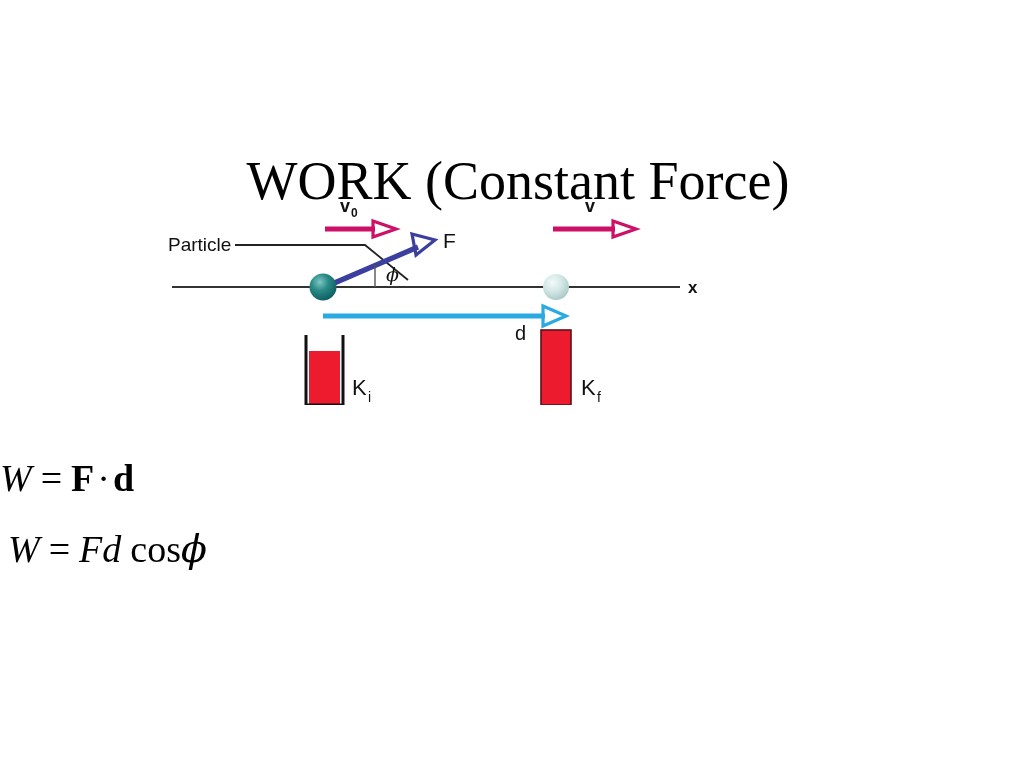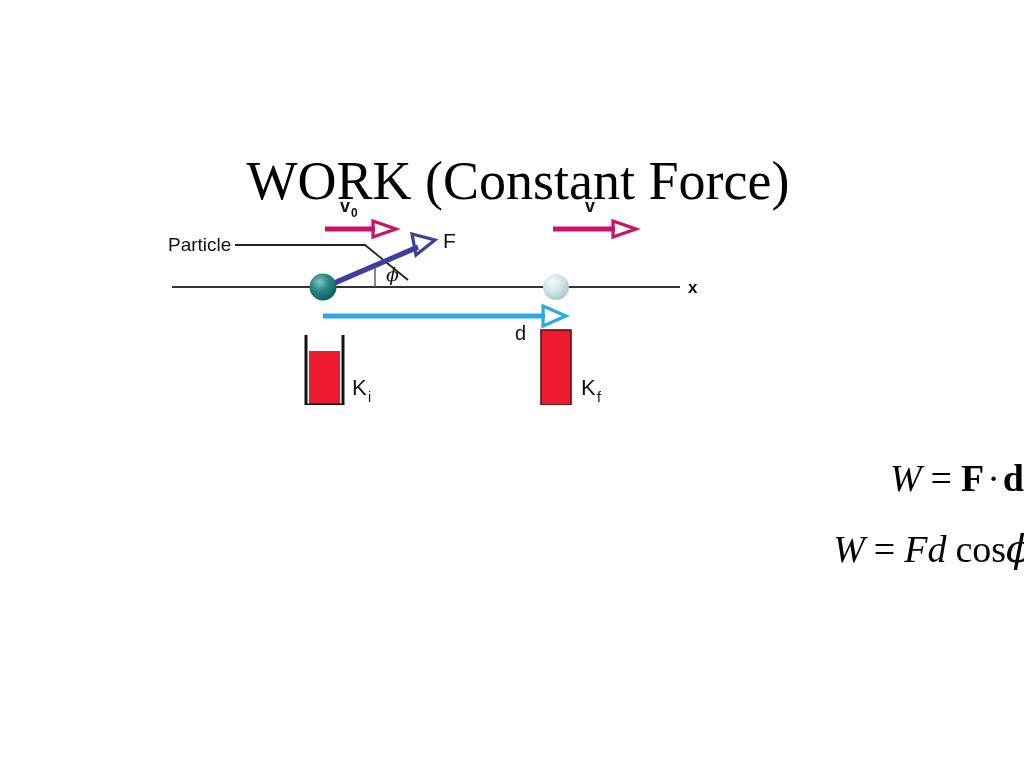--- a/index.html
+++ b/index.html
@@ -40,21 +40,21 @@
     height: 215px;
   }
   #figure svg {
     display: block;
   }
 
   
   .equation {
     position: absolute;
     width: 1024px;
-    text-align: right;
+    text-align: left;
     font-family: "Liberation Serif", serif;
     color: #000000;
     white-space: nowrap;
   }
   #equation-1 {
     left: 0;
     top: 456px;
     font-size: 38px;
   }
   #equation-2 {

